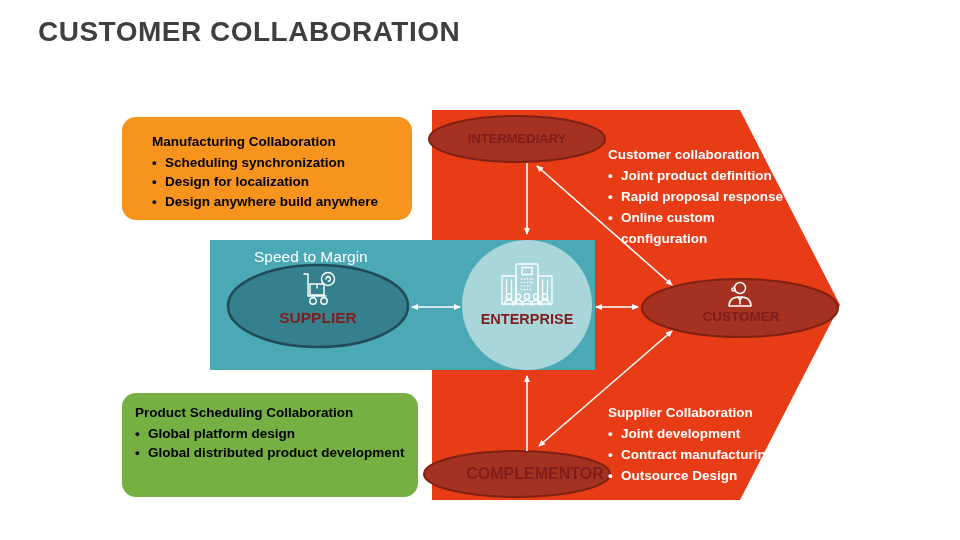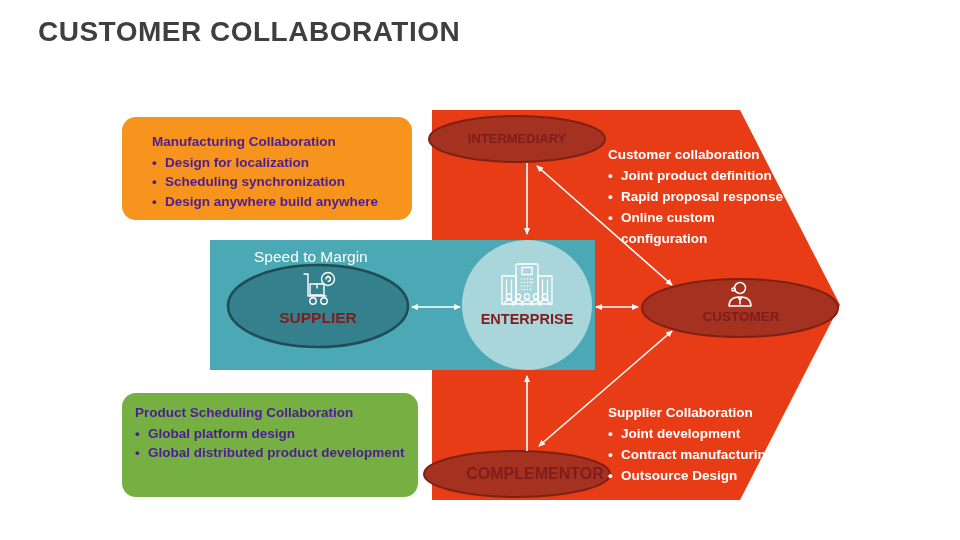--- a/index.html
+++ b/index.html
@@ -2,21 +2,21 @@
 <html><head>
 <meta charset="utf-8">
 <style>
   html,body{margin:0;padding:0;background:#fff;}
   .slide{position:relative;width:960px;height:540px;background:#ffffff;overflow:hidden;
          font-family:"Liberation Sans", sans-serif;}
   .abs{position:absolute;}
   .title{left:38px;top:16px;font-size:28px;font-weight:bold;color:#3F3F3F;letter-spacing:.5px;}
   .subtitle{left:38px;top:58px;font-size:18.5px;color:#3F3F3F;}
   svg.canvas{position:absolute;left:0;top:0;width:960px;height:540px;}
-  .callout{border-radius:14px;color:#4c1d95;font-size:13.5px;font-weight:600;line-height:19.5px;}
+  .callout{border-radius:14px;color:#000000;font-size:13.5px;font-weight:600;line-height:19.5px;}
   .callout .box-title{margin:0 0 1px 0;}
   .callout ul,.redtext ul{list-style:none;margin:0;padding:0;}
   .callout li,.redtext li{display:flex;}
   .callout li::before,.redtext li::before{content:"\2022";width:13px;flex:0 0 13px;}
   .orange-box{left:122px;top:117px;width:290px;height:103px;background:#F7941E;
               padding:15px 10px 0 30px;box-sizing:border-box;}
   .green-box{left:122px;top:393px;width:296px;height:104px;background:#76B043;
              padding:10px 8px 0 13px;box-sizing:border-box;}
   .redtext{color:#fff;font-size:13.5px;font-weight:600;line-height:21px;}
   .cust-collab{left:608px;top:144px;width:182px;}
@@ -102,24 +102,24 @@
       <circle cx="10.5" cy="9.5" r="1.6"></circle>
       <path d="M6,26 Q6,17 17,17 Q28,17 28,26 Z"></path>
       <path d="M15,17 l2,3 l2,-3 M17,20 v4"></path>
     </g>
   </svg>
 
   <div class="abs callout orange-box">
     <div class="box-title">Manufacturing Collaboration</div>
     <ul>
       <li>
-          <span>Design for localization</span>
+          <span>Scheduling synchronization</span>
         </li>
       <li>
-          <span>Scheduling synchronization</span>
+          <span>Design for localization</span>
         </li>
       <li>
           <span>Design anywhere build anywhere</span>
         </li>
     </ul>
   </div>
 
   <div class="abs callout green-box">
     <div class="box-title">Product Scheduling Collaboration</div>
     <ul>

